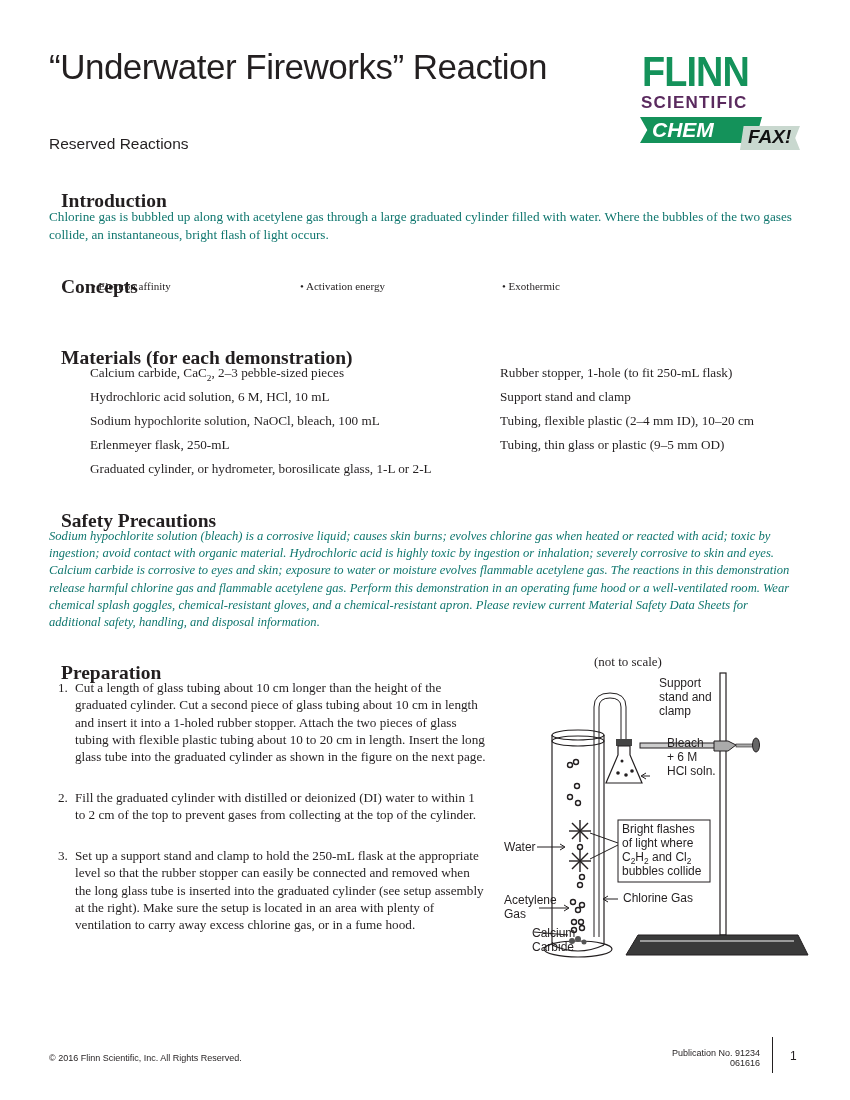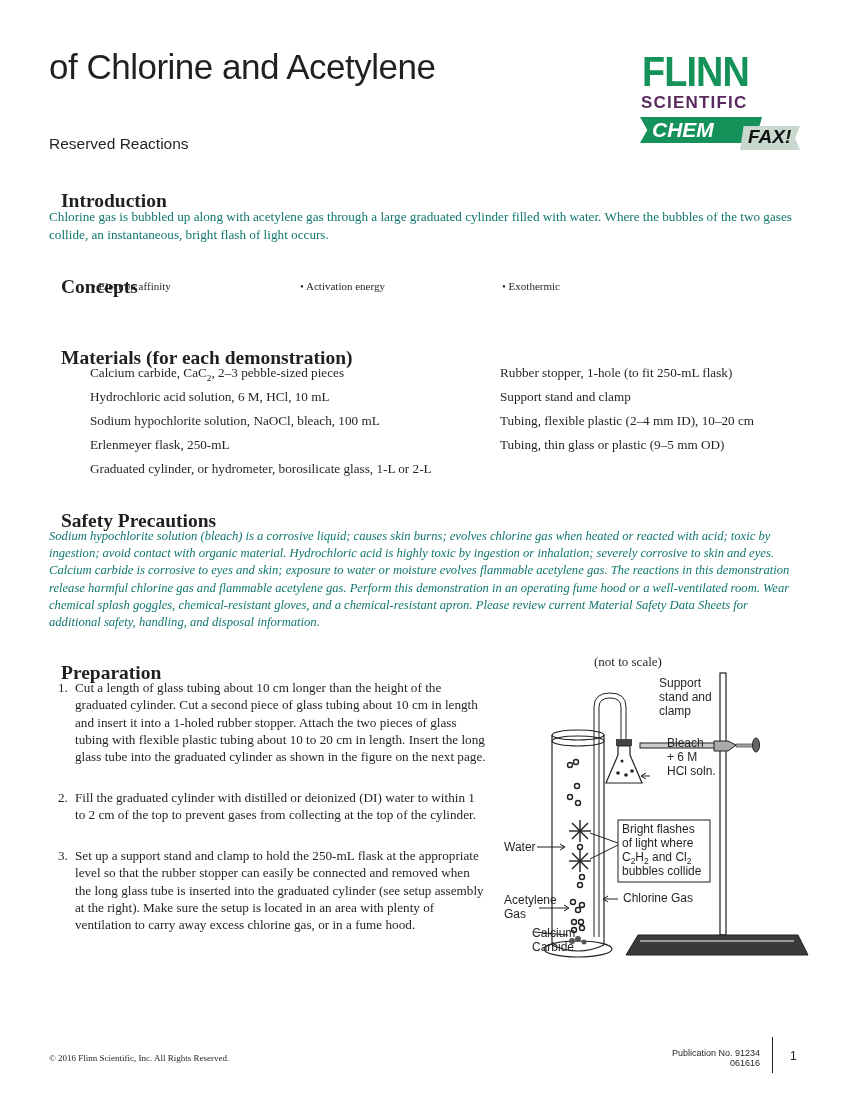--- a/index.html
+++ b/index.html
@@ -65,21 +65,21 @@
     position: absolute; font-family: "Liberation Sans", sans-serif; font-size: 9px; color: #231f20;
   }
   .footer-div { position: absolute; left: 772px; top: 1037px; width: 1px; height: 36px; background: #231f20; }
   .pageno { position: absolute; left: 790px; top: 1049px; font-family: "Liberation Sans", sans-serif; font-size: 12px; }
   sub { font-size: 70%; line-height: 0; }
 </style>
 </head>
 <body>
 
 <div class="abs title">
-  <div>of Chlorine and Acetylene</div>
+  <div>“Underwater Fireworks” Reaction</div>
 </div>
 <div class="abs subtitle">Reserved Reactions</div>
 
 <div class="abs logo">
   <div class="flinn">FLINN</div>
   <div class="sci">SCIENTIFIC</div>
   <div class="chem-band"></div>
   <div class="chem">CHEM</div>
   <div class="fax-band"></div>
   <div class="fax">FAX!</div>
@@ -238,19 +238,19 @@
 <div class="diagram-label" style="left:623px; top:891px;">Chlorine Gas</div>
 <div class="diagram-label" style="left:504px; top:893px;">
   <div>Acetylene</div>
   <div>Gas</div>
 </div>
 <div class="diagram-label" style="left:532px; top:926px;">
   <div>Calcium</div>
   <div>Carbide</div>
 </div>
 
-<div class="footer" style="left:49px; top:1053px;font-family:Liberation Serif, serif;">© 2016 Flinn Scientific, Inc. All Rights Reserved.</div>
+<div class="footer" style="left:49px; top:1053px;">© 2016 Flinn Scientific, Inc. All Rights Reserved.</div>
 <div class="footer" style="left:640px; top:1048px; width:120px; text-align:right;">
   <div>Publication No. 91234</div>
   <div>061616</div>
 </div>
 <div class="footer-div"></div>
 <div class="pageno">1</div>
 
 </body></html>

